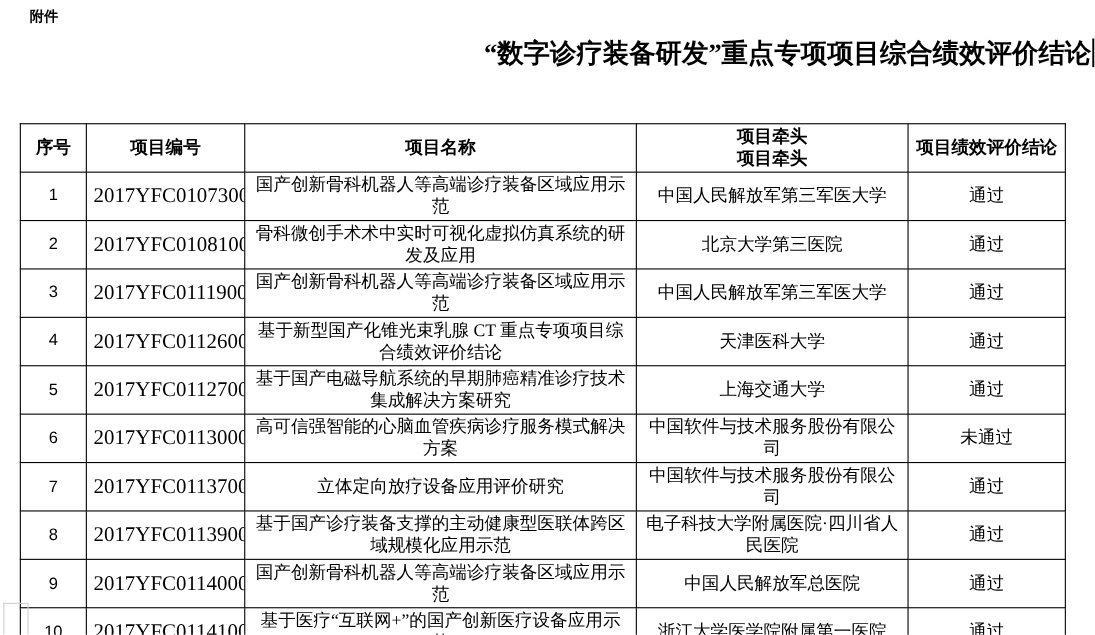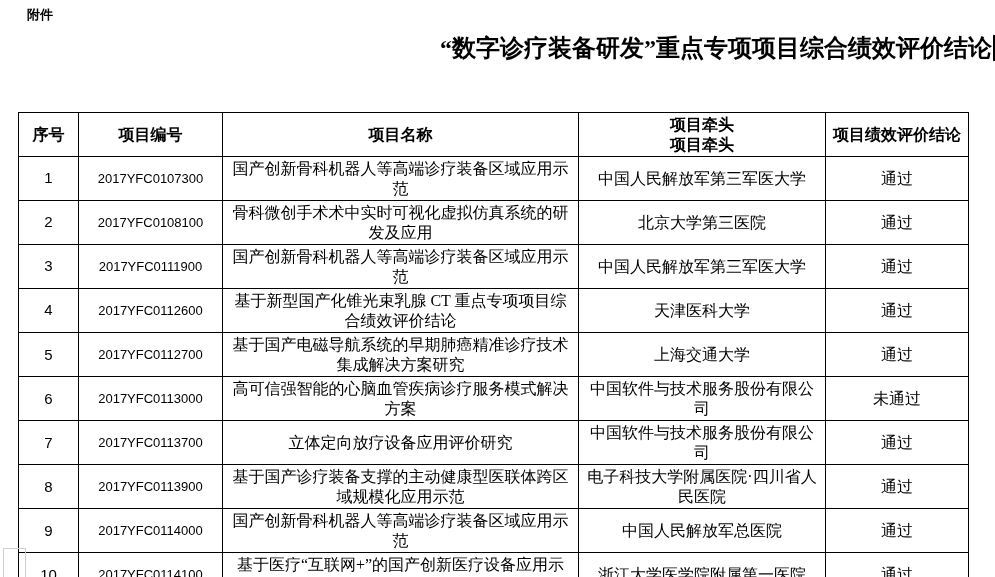--- a/index.html
+++ b/index.html
@@ -63,22 +63,22 @@
     font-weight: bold;
     font-family: "Liberation Sans", sans-serif;
   }
   .eval thead tr { height: 43px; }
   .eval tbody tr { height: 41px; }
   .eval tbody tr:nth-child(1) { height: 42px; }
   .eval tbody tr:nth-child(3) { height: 28px; }
   .eval tbody tr:nth-child(4) { height: 42px; }
   .eval tbody tr:nth-child(10) { height: 35px; }
   .eval td.code {
-    font-family: Liberation Sans, sans-serif;
-    font-size: 13px;
+    font-family: Liberation Serif, serif;
+    font-size: 19px;
   }
   .eval td.no {
     font-family: "Liberation Sans", sans-serif;
     font-size: 15px;
   }
 
   .page-corner {
     position: absolute;
     left: 3px; top: 548px;
     width: 23px; height: 29px;

